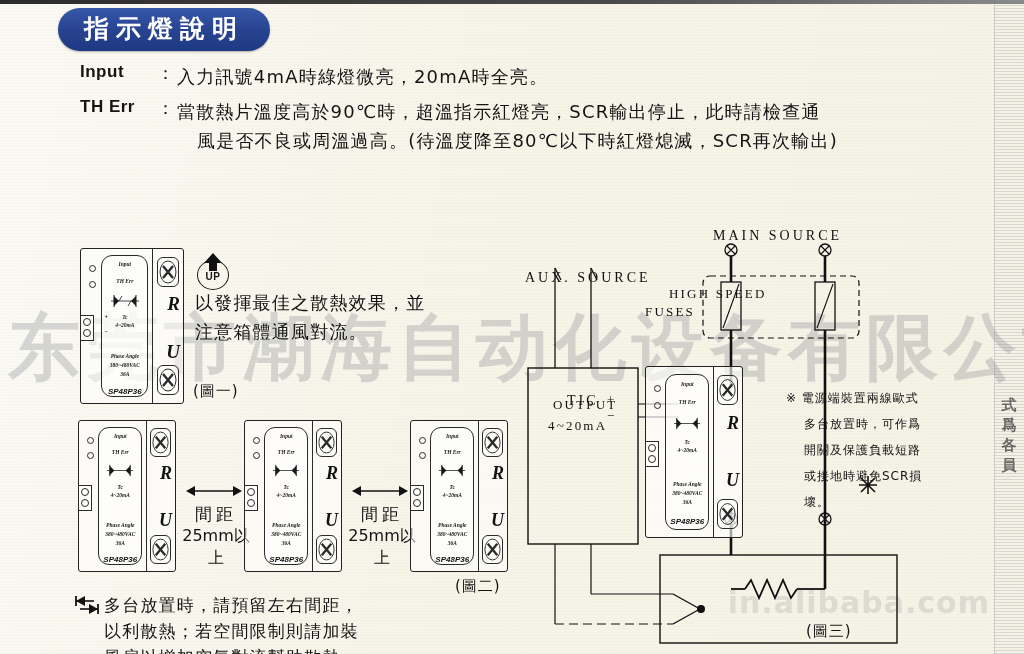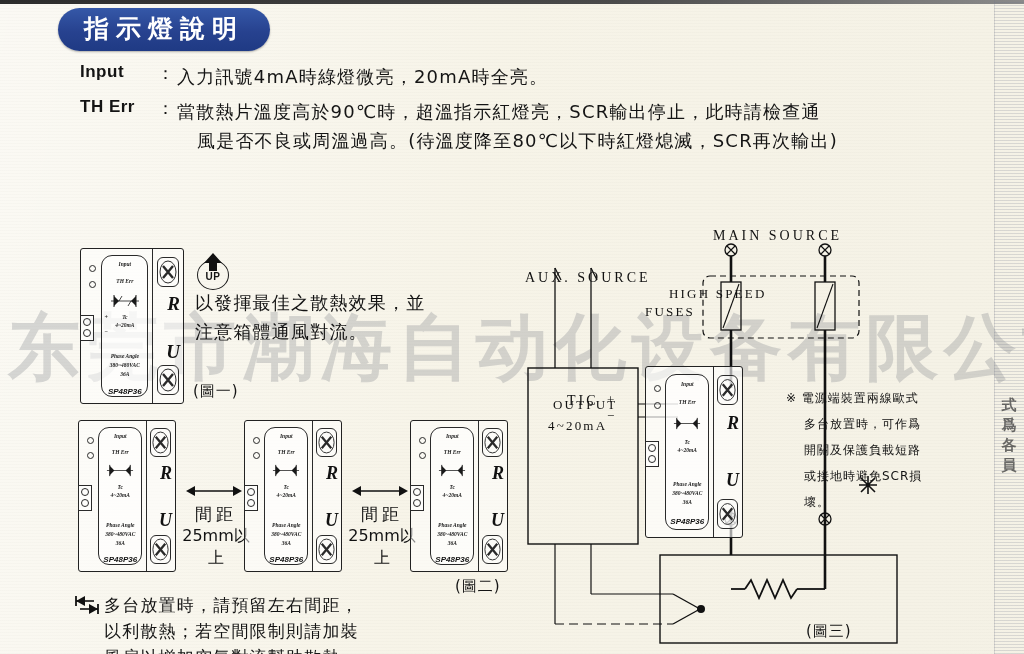--- a/index.html
+++ b/index.html
@@ -154,20 +154,21 @@
 </head>
 <body>
 
 <div id="page">
 
   <div id="topband"></div>
   <div id="grain"></div>
   <div id="edgeband"></div>
 
   <div class="wm" id="wm-main">东莞市潮海自动化设备有限公司</div>
+  <div class="wm" id="wm-ali">in.alibaba.com</div>
   <div id="wm-edge">式爲各員</div>
 
   <div class="badge" id="badge1" style="left:58px; top:8px;">指示燈說明</div>
 
   <div class="row" style="left:80px; top:62px; align-items:flex-start;">
     <div class="lbl" style="width:74px;">Input</div>
     <div class="colon">：</div>
     <div>
       <div class="cn">入力訊號4mA時綠燈微亮，20mA時全亮。</div>
     </div>

